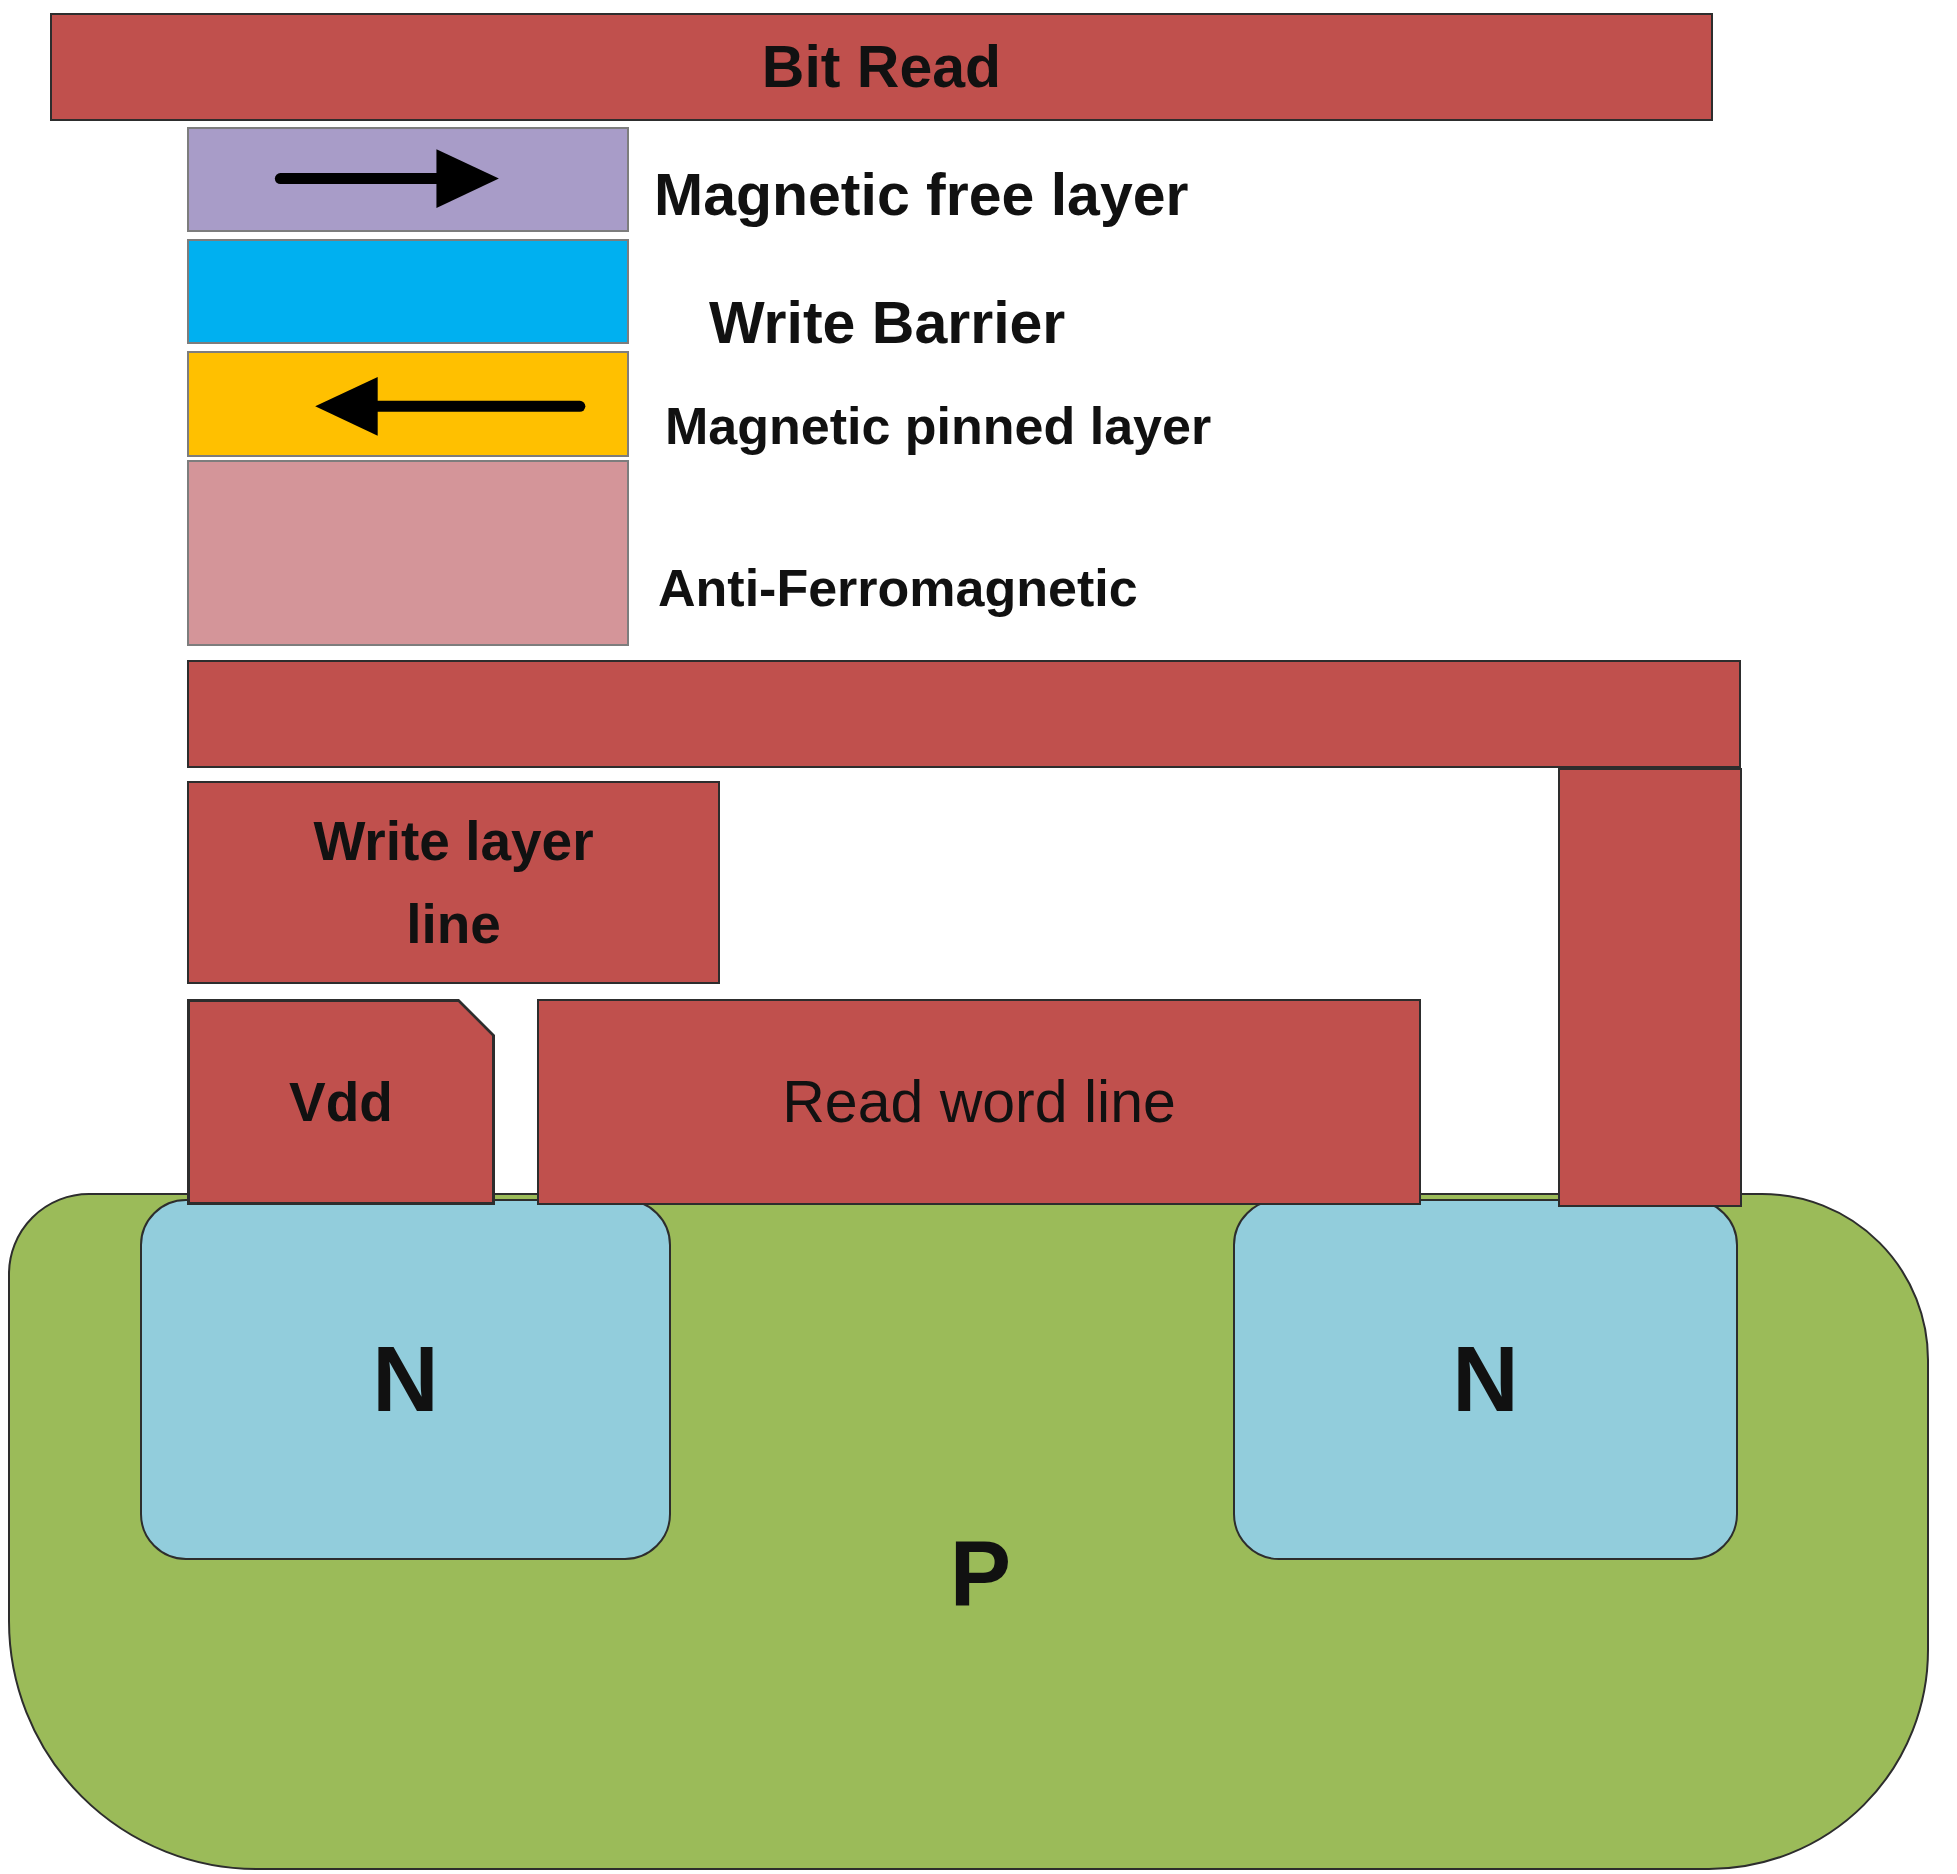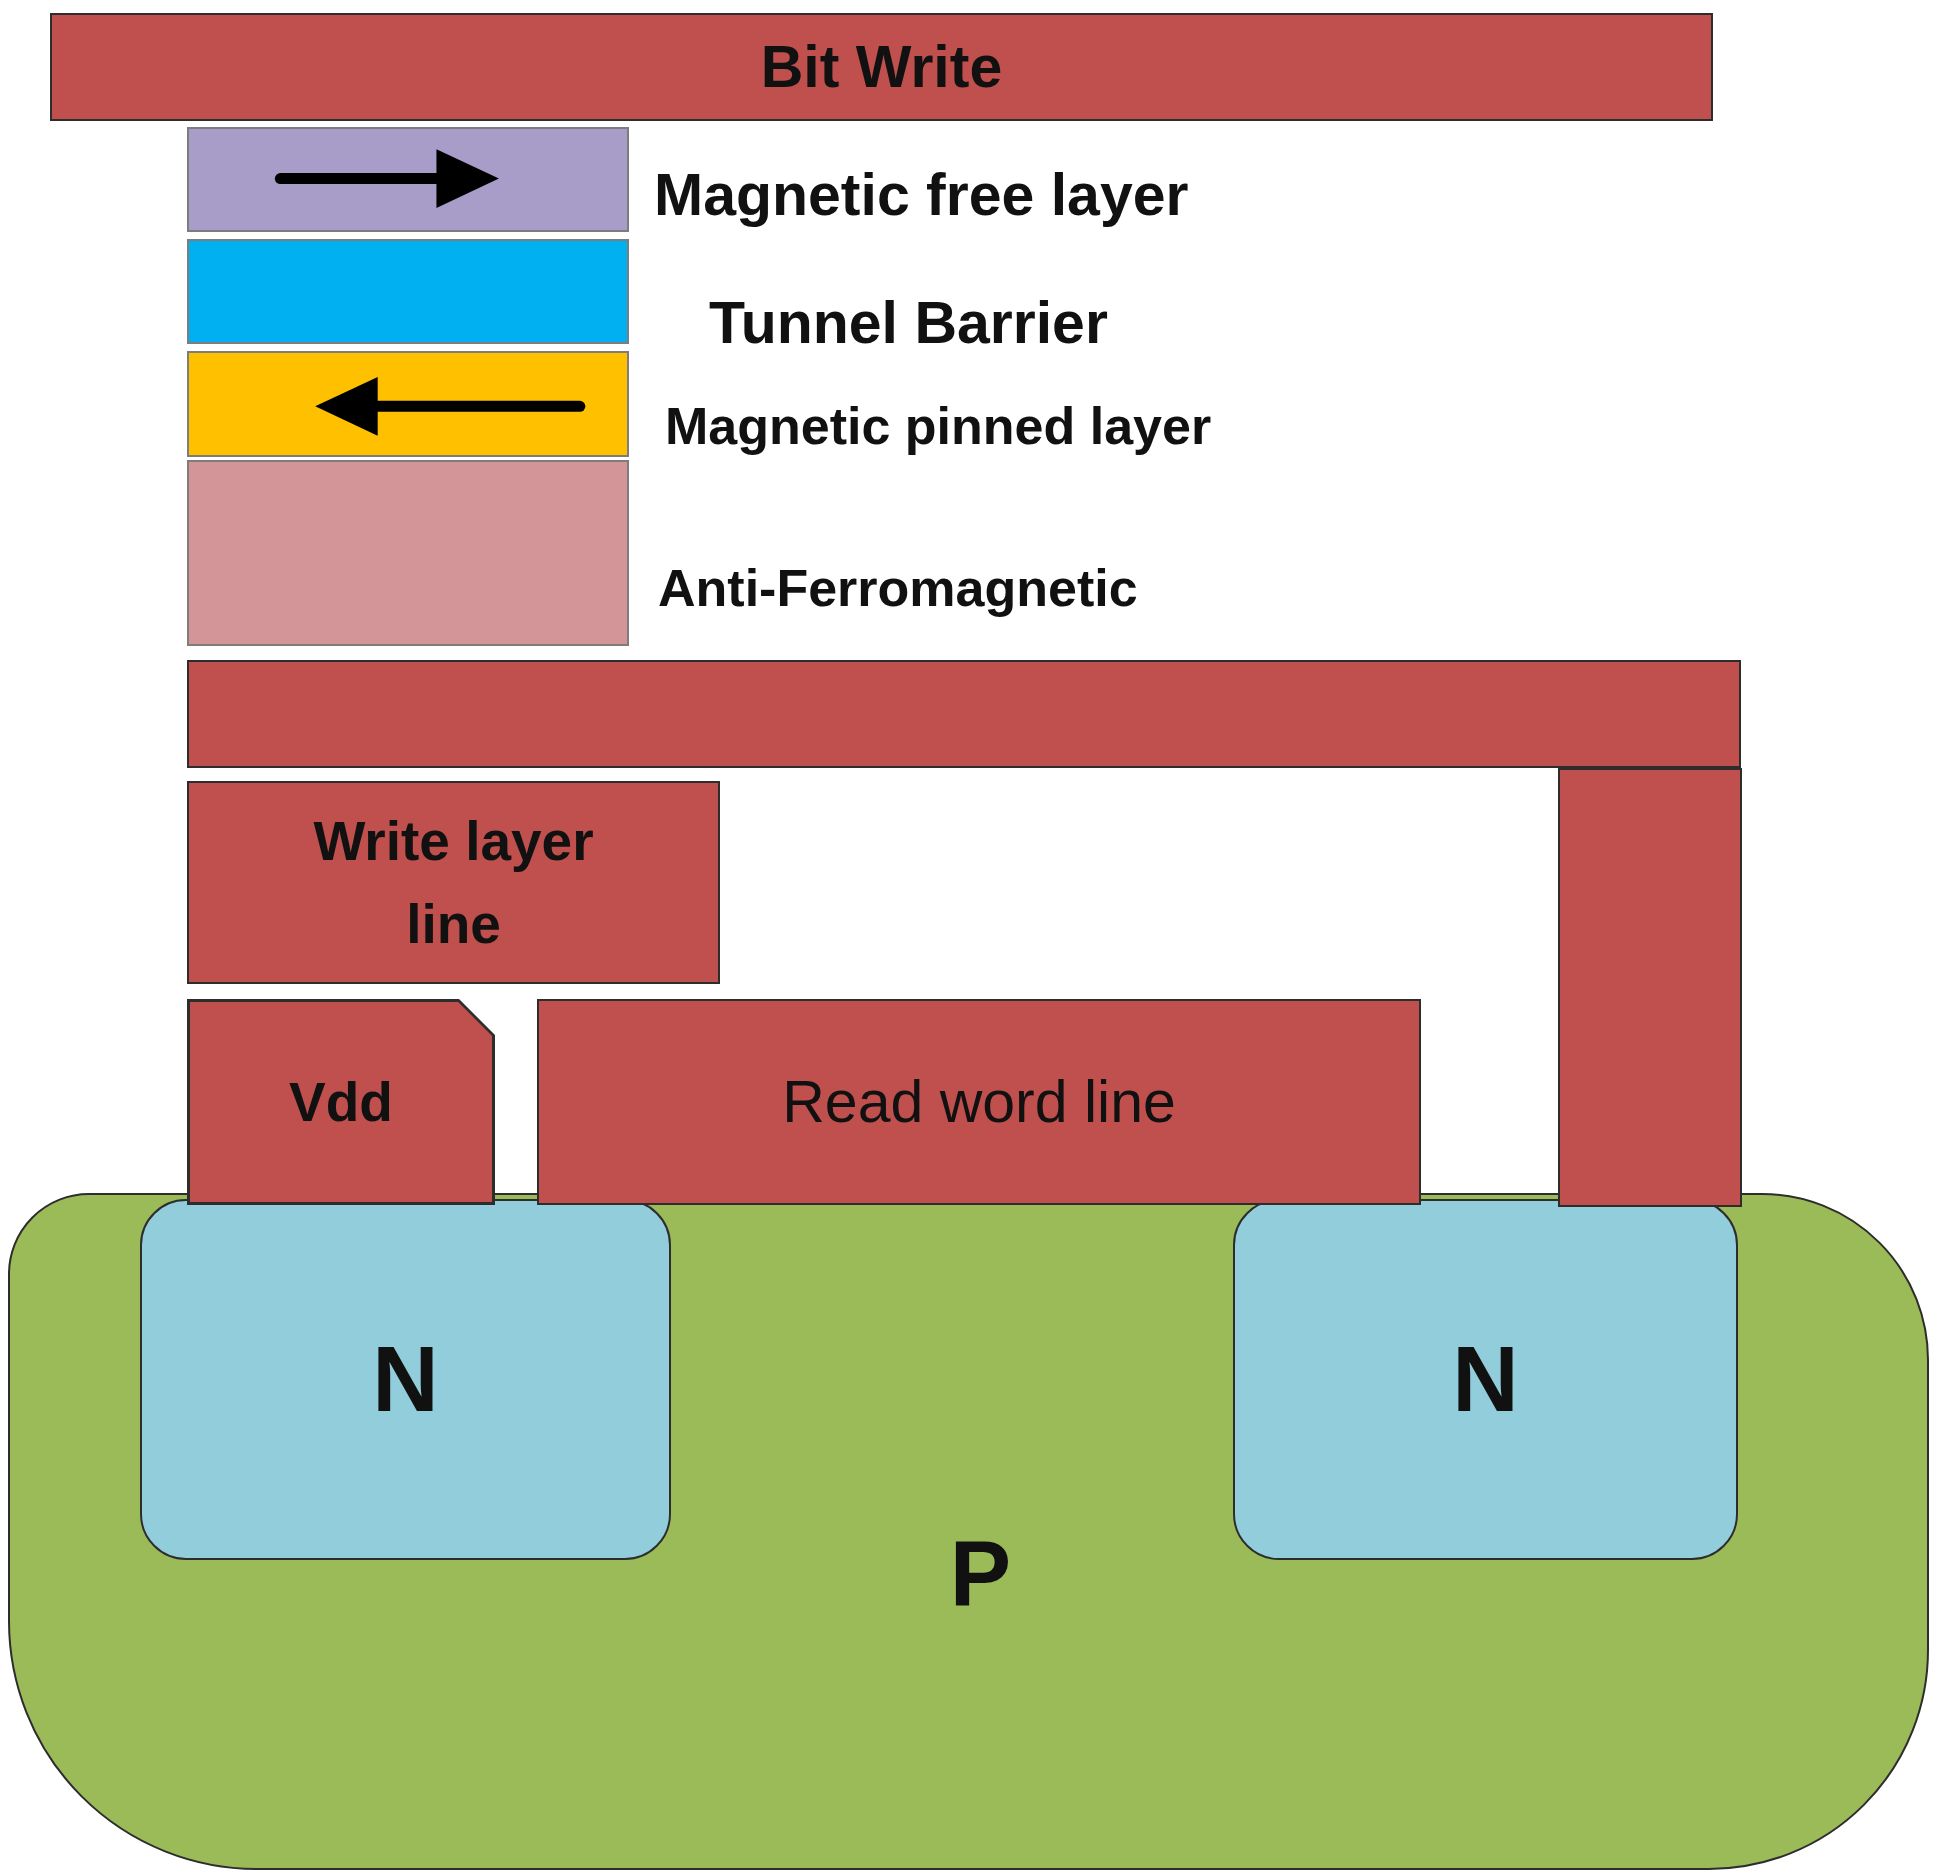--- a/index.html
+++ b/index.html
@@ -76,40 +76,40 @@
     text-align:center;font-weight:700;font-size:92px;color:var(--ink,#111111);z-index:2;
   }
   .arrow-svg{position:absolute;left:0;top:0;width:100%;height:100%;}
 </style>
 </head>
 <body>
 
 <div id="canvas">
 
   <div id="bitline" class="shape red">
-    <span id="lbl-bitline">Bit Write</span>
+    <span id="lbl-bitline">Bit Read</span>
   </div>
 
   <div id="freelayer" class="shape layer purple">
     <svg class="arrow-svg" viewBox="0 0 462 110">
       <line x1="92" y1="54" x2="268" y2="54" stroke-width="12" stroke-linecap="round" stroke="#000000"></line>
       <polygon points="262,22 262,86 330,54" fill="#000000"></polygon>
     </svg>
   </div>
   <div id="tunnel" class="shape layer blue"></div>
   <div id="pinned" class="shape layer yellow">
     <svg class="arrow-svg" viewBox="0 0 462 111">
       <line x1="196" y1="58" x2="418" y2="58" stroke-width="12" stroke-linecap="round" stroke="#000000"></line>
       <polygon points="130,58 198,26 198,90" fill="#000000"></polygon>
     </svg>
   </div>
   <div id="afm" class="shape layer pink"></div>
 
   <div id="lbl-free" class="sidelabel">Magnetic free layer</div>
-  <div id="lbl-tunnel" class="sidelabel">Tunnel Barrier</div>
+  <div id="lbl-tunnel" class="sidelabel">Write Barrier</div>
   <div id="lbl-afm" class="sidelabel">Anti-Ferromagnetic</div>
   <div id="lbl-pinned" class="sidelabel">Magnetic pinned layer</div>
 
   <div id="writeline" class="shape red"></div>
 
   <div id="wwl" class="shape red">
     <span class="boxtext">Write layer
 line</span>
   </div>
 

